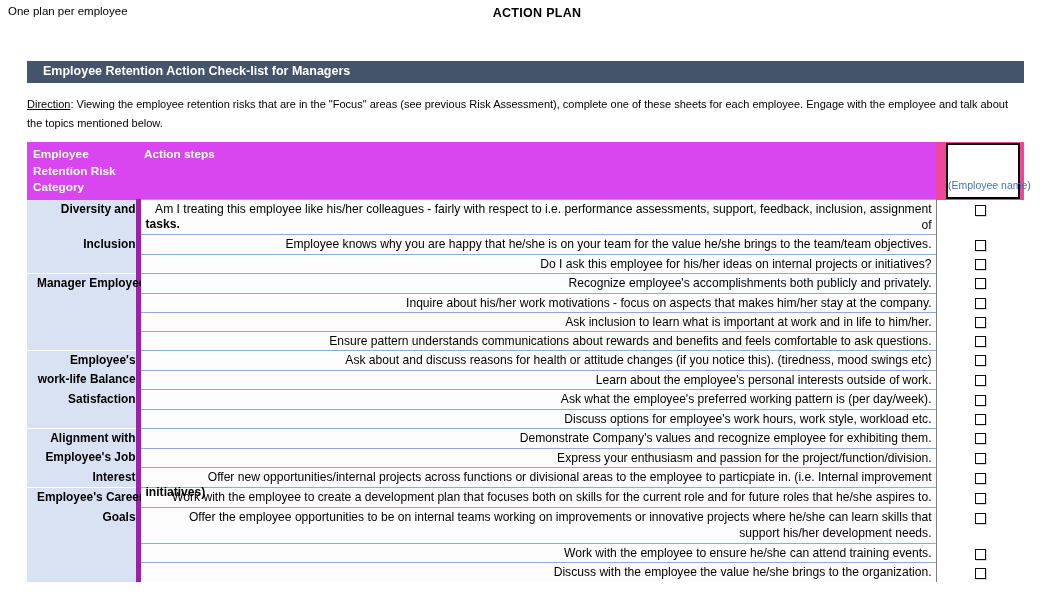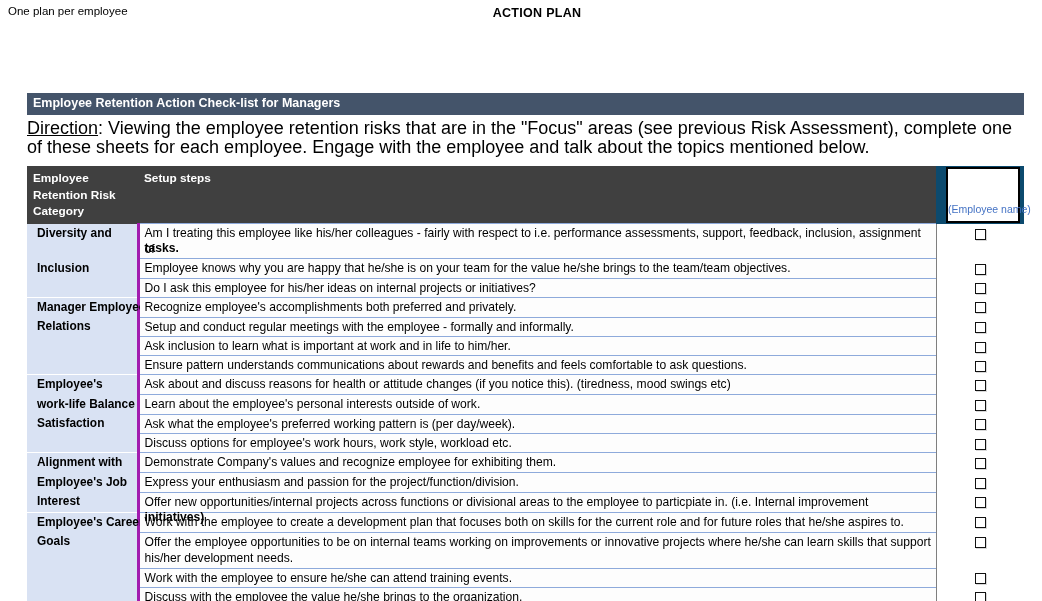--- a/index.html
+++ b/index.html
@@ -49,63 +49,63 @@
     left: 27px;
     top: 61px;
     width: 997px;
   }
 
   .section-banner {
     background: #44546A;
     color: #ffffff;
     font-size: 12.5px;
     font-weight: bold;
-    padding: 3px 0 4px 6px;
+    padding: 3px 0 4px 16px;
     height: 15px;
     line-height: 15px;
     box-sizing: content-box;
-    margin-top: 32px;
   }
 
   .direction {
-    font-size: 18px;
+    font-size: 11px;
     line-height: 19px;
     color: #000;
     padding: 4px 0 6px 0;
     width: 997px;
+    margin-top: 8px;
   }
   .direction .u { text-decoration: underline; }
 
   
   .tbl {
     width: 997px;
     border-collapse: collapse;
     table-layout: fixed;
     margin-top: 3px;
   }
   .tbl col.c-cat  { width: 111px; }
   .tbl col.c-act  { width: 798px; }
   .tbl col.c-chk  { width: 88px; }
 
   .tbl thead th {
-    background: #404040;
+    background: #d946ef;
     color: #ffffff;
     font-size: 11.8px;
     font-weight: bold;
     text-align: left;
     vertical-align: top;
     padding: 4px 0 4px 6px;
     height: 49px;
     line-height: 16.5px;
     border: none;
   }
   .tbl thead th.hdr-chk {
     padding: 0;
     position: relative;
-    background: #0c4a6e;
+    background: #ec4899;
     vertical-align: bottom;
     margin-left: 12px;
   }
   .empbox {
     position: absolute;
     left: 10px;
     top: 1px;
     right: 4px;
     bottom: 1px;
     border: 2px solid #000000;
@@ -123,38 +123,39 @@
     white-space: nowrap;
   }
 
   .tbl td {
     font-size: 12.1px;
     line-height: 16px;
     vertical-align: top;
     padding: 1px 0 1px 0;
     height: 18px;
     box-sizing: border-box;
+    text-align: right;
   }
   .tbl td.cat {
     background: #D9E2F3;
     font-weight: bold;
     font-size: 11.9px;
     padding-left: 10px;
     line-height: 17.5px;
     white-space: nowrap;
     border-right: none;
   }
   .tbl td.cat.grp-start {
     border-top: 1.5px solid #ffffff;
   }
 
   .tbl td.act {
     background: #FDFDFD;
     border-top: 1px solid #8EAADB;
-    border-left: 3px solid #a21caf;
+    border-left: 5px solid #a21caf;
     border-right: 1px solid #7F7F7F;
     padding-left: 5px;
     padding-right: 4px;
     overflow: visible;
     white-space: nowrap;
     position: relative;
   }
   .tbl td.act.wrapcell {
     white-space: normal;
   }
@@ -208,21 +209,21 @@
 
   <table class="tbl">
     <colgroup>
       <col class="c-cat">
         <col class="c-act">
         <col class="c-chk">
     </colgroup>
     <thead>
       <tr>
         <th>Employee Retention Risk Category</th>
-        <th>Setup steps</th>
+        <th>Action steps</th>
         <th class="hdr-chk">
           <div class="empbox">
             <div class="empbox-label">(Employee name)</div>
           </div>
         </th>
       </tr>
     </thead>
     <tbody id="tbody">
         <tr class="">
           <td class="cat">Diversity and</td>
@@ -234,26 +235,26 @@
           <td class="act">Employee knows why you are happy that he/she is on your team for the value he/she brings to the team/team objectives.</td>
           <td class="chk"><span class="checkbox"></span></td>
         </tr>
         <tr class="">
           <td class="cat"></td>
           <td class="act">Do I ask this employee for his/her ideas on internal projects or initiatives?</td>
           <td class="chk"><span class="checkbox"></span></td>
         </tr>
         <tr class="">
           <td class="cat grp-start">Manager Employee</td>
-          <td class="act">Recognize employee's accomplishments both preferred and privately.</td>
-          <td class="chk"><span class="checkbox"></span></td>
-        </tr>
-        <tr class="">
-          <td class="cat">Relations</td>
-          <td class="act">Setup and conduct regular meetings with the employee - formally and informally.</td>
+          <td class="act">Recognize employee's accomplishments both publicly and privately.</td>
+          <td class="chk"><span class="checkbox"></span></td>
+        </tr>
+        <tr class="">
+          <td class="cat"></td>
+          <td class="act">Inquire about his/her work motivations - focus on aspects that makes him/her stay at the company.</td>
           <td class="chk"><span class="checkbox"></span></td>
         </tr>
         <tr class="">
           <td class="cat"></td>
           <td class="act">Ask inclusion to learn what is important at work and in life to him/her.</td>
           <td class="chk"><span class="checkbox"></span></td>
         </tr>
         <tr class="">
           <td class="cat"></td>
           <td class="act">Ensure pattern understands communications about rewards and benefits and feels comfortable to ask questions.</td>

